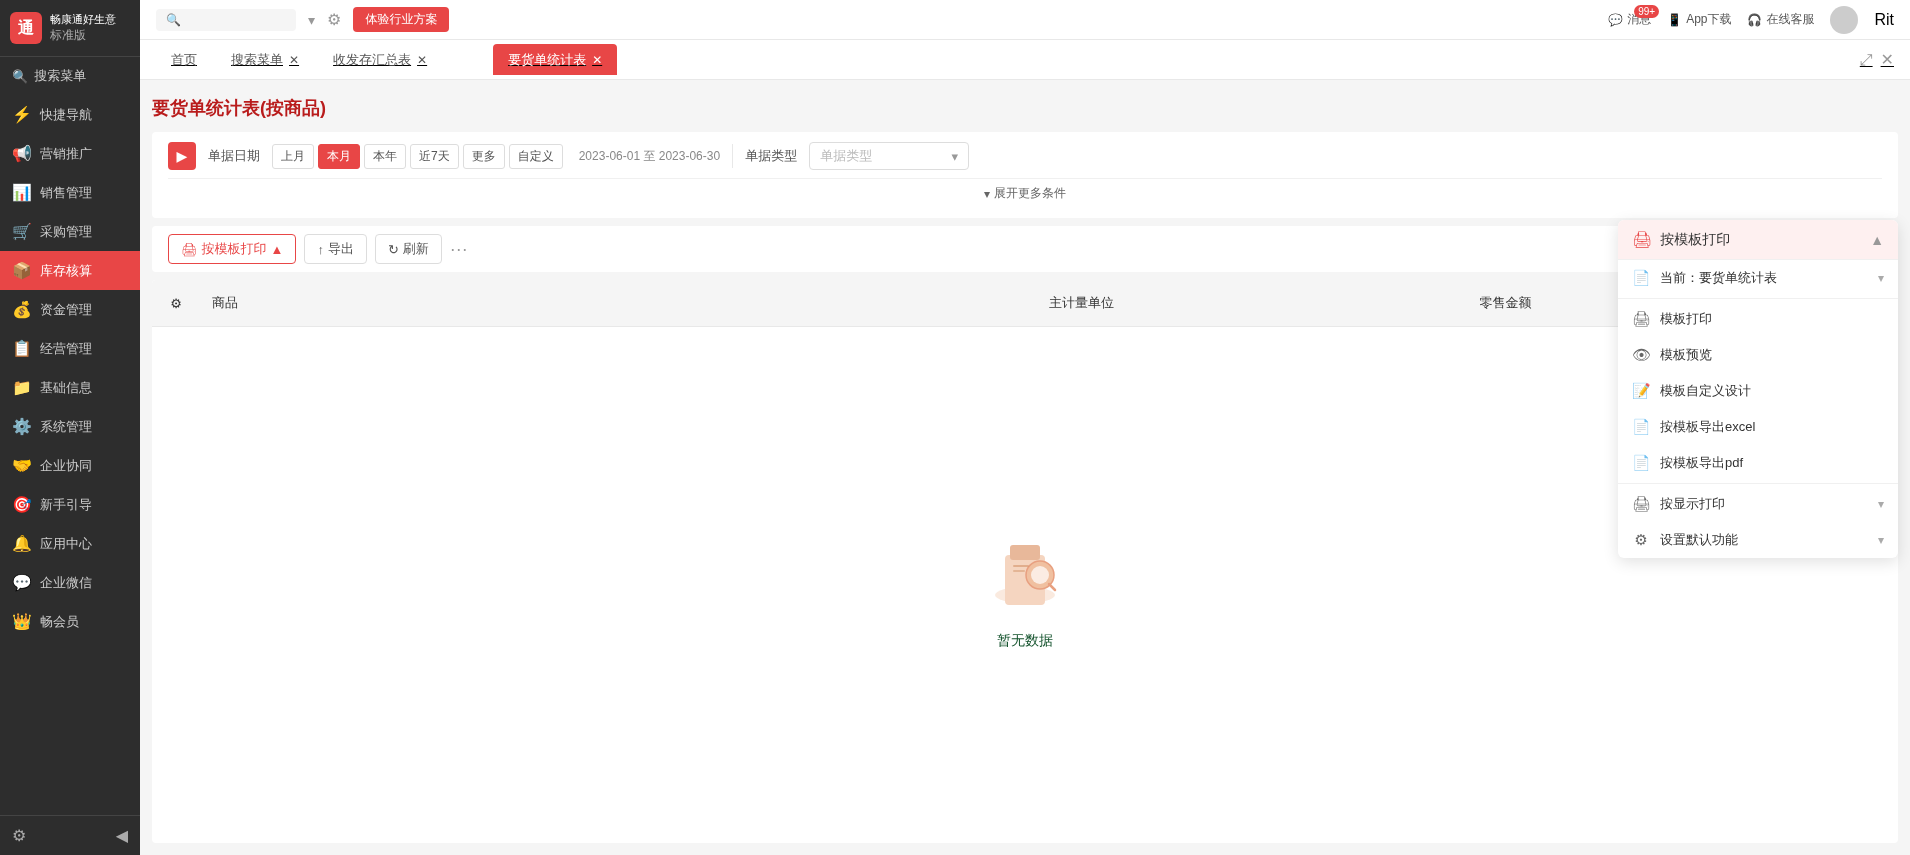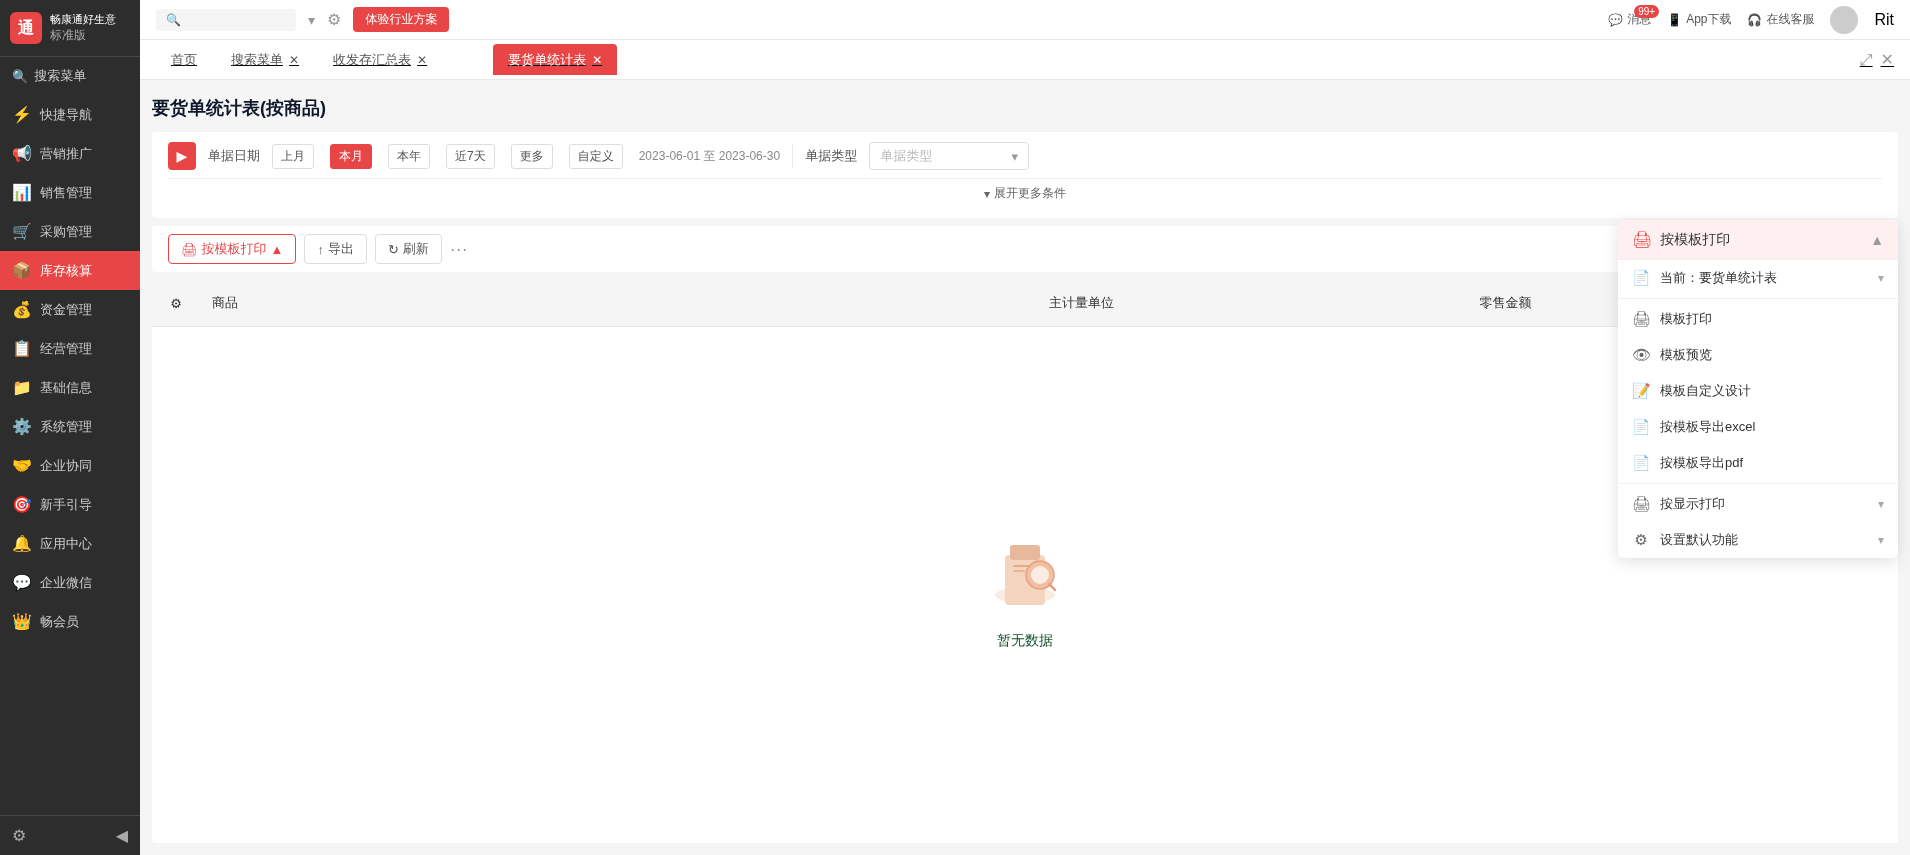--- a/index.html
+++ b/index.html
@@ -130,32 +130,32 @@
       flex: 1;
       overflow: hidden;
       background: #f5f5f5;
       display: flex;
       flex-direction: column;
       padding: 12px;
       gap: 8px;
       position: relative;
     }
     .page-title {
-      font-size: 18px; font-weight: bold; color: #0f172a;
+      font-size: 18px; font-weight: bold; color: #b91c1c;
       padding: 4px 0;
     }
     .filter-expand-btn {
       width: 28px; height: 28px;
       background: #e84646; color: #fff;
       border: none; border-radius: 4px;
       cursor: pointer; font-size: 14px;
       display: flex; align-items: center; justify-content: center;
     }
     .filter-label { font-size: 13px; color: #555; white-space: nowrap; }
-    .date-btns { display: flex; gap: 16px; align-items: center; }
+    .date-btns { display: flex; gap: 4px; align-items: center; }
     .date-btn {
       padding: 3px 8px; font-size: 12px; cursor: pointer;
       border: 1px solid #ddd; border-radius: 3px; background: #fff; color: #555;
     }
     .date-btn.active {
       background: #e84646; color: #fff; border-color: #e84646;
     }
     .date-range { font-size: 12px; color: #888; margin-left: 4px; }
     .filter-sep { width: 1px; height: 24px; background: #e8e8e8; }
     .filter-dropdown {

